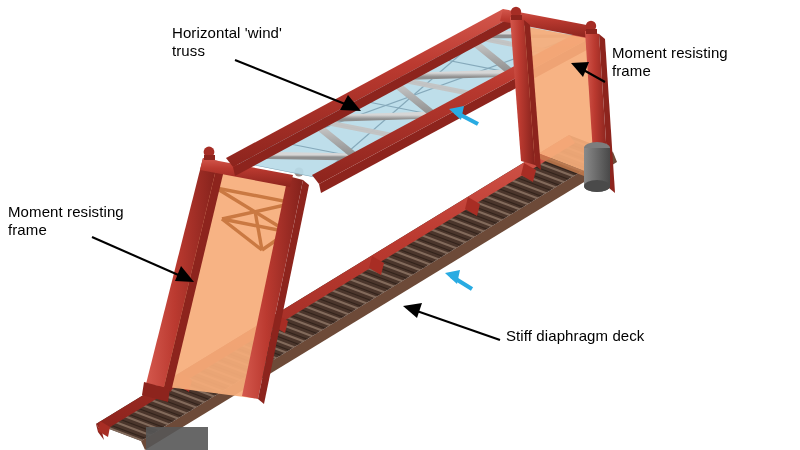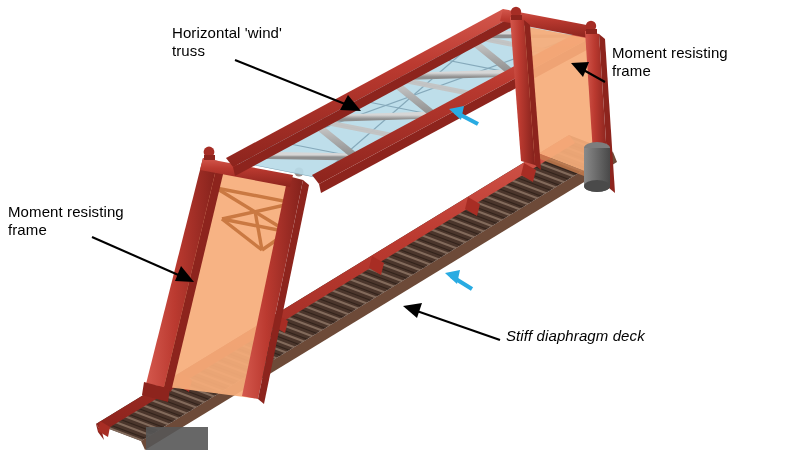--- a/index.html
+++ b/index.html
@@ -28,21 +28,21 @@
     font-family: "Liberation Sans", sans-serif;
     font-size: 15px;
     line-height: 1.18;
     letter-spacing: 0.1px;
     white-space: pre-line;
     font-weight: 400;
   }
   #lbl-wind  { left: 172px; top: 24px; }
   #lbl-mrf-r { left: 612px; top: 44px; }
   #lbl-mrf-l { left: 8px;  top: 203px; }
-  #lbl-deck  { left: 506px; top: 327px; font-style: italic; }
+  #lbl-deck  { left: 506px; top: 327px; }
 </style>
 </head>
 <body>
 
 <div id="stage">
 
   <svg id="scene" viewBox="0 0 800 450">
     <defs>
       <linearGradient id="gRedBeam" x1="0" y1="0" x2="0" y2="1">
         <stop offset="0%" stop-color="#d4584d"></stop>

